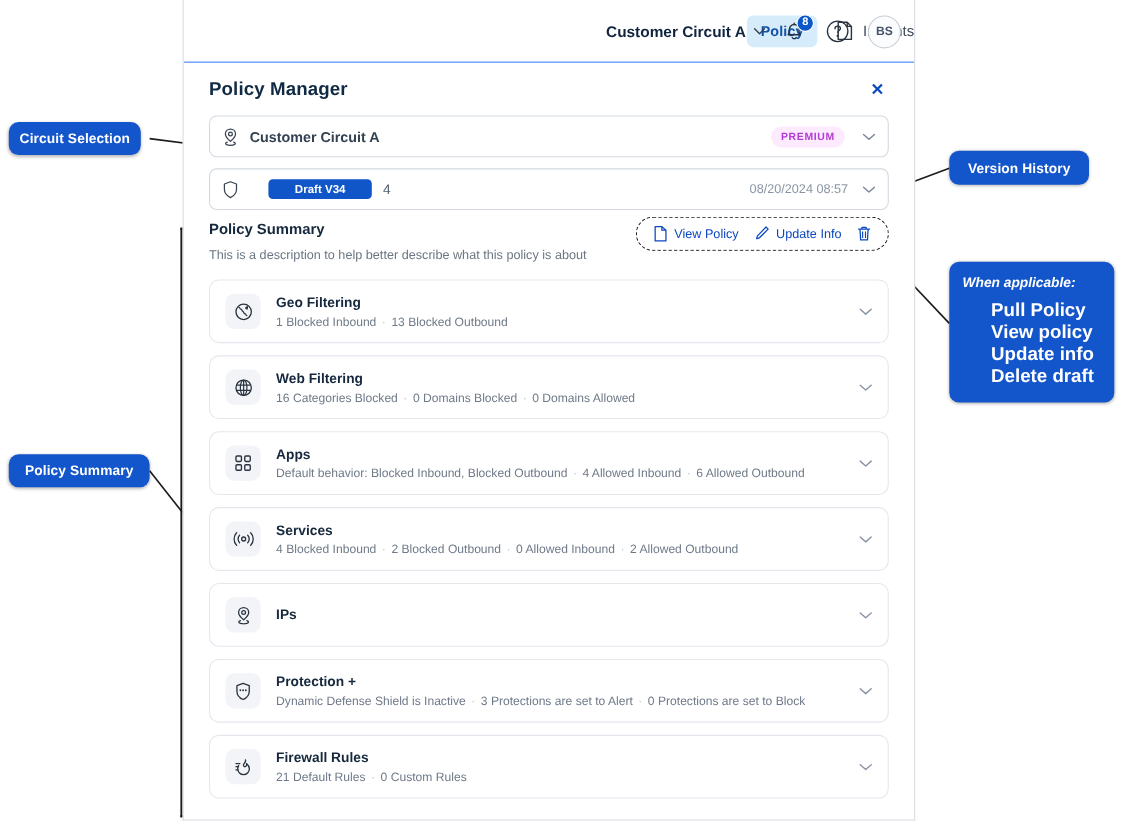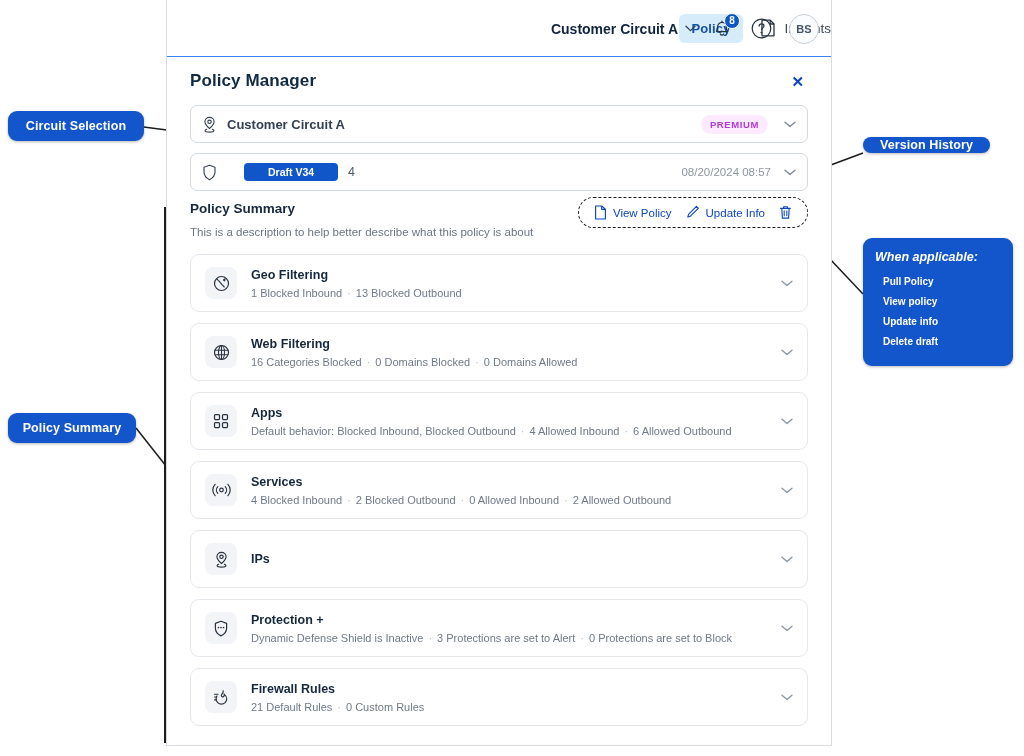--- a/index.html
+++ b/index.html
@@ -166,34 +166,34 @@
     position: absolute;
     background: #1355ca;
     color: #fff;
     border-radius: 9px;
     font-weight: bold;
     font-size: 12.5px;
     display: flex; align-items: center; justify-content: center;
     box-shadow: 0 1px 3px rgba(0,0,0,.28);
     letter-spacing: .1px;
   }
-  .callout-circuit { left: 8px; top: 111px; width: 136px; height: 30px; }
+  .callout-circuit { left: 8px; top: 111px; width: 120px; height: 30px; }
   .callout-summary { left: 8px; top: 413px; width: 128px; height: 30px; }
-  .callout-version  { left: 863px; top: 137px; width: 127px; height: 16px; }
+  .callout-version  { left: 863px; top: 137px; width: 127px; height: 31px; }
   .callout-list {
     position: absolute; left: 863px; top: 238px;
     width: 150px; padding: 12px 0 14px 0;
     background: #1355ca; color: #fff; border-radius: 9px;
     box-shadow: 0 1px 3px rgba(0,0,0,.28);
   }
   .callout-list .head {
     font-size: 12.5px; font-weight: bold; padding-left: 12px; margin-bottom: 8px; font-style: italic;
   }
   .callout-list .item {
-    font-size: 10px; font-weight: bold; padding-left: 20px; line-height: 20px;
+    font-size: 17px; font-weight: bold; padding-left: 38px; line-height: 20px;
   }
   svg { display: block; }
   .leader { position: absolute; overflow: visible; pointer-events: none; }
 </style>
 </head>
 <body>
 
 <div id="root">
 
   <svg class="leader" style="left:0;top:0;width:1024px;height:756px">

